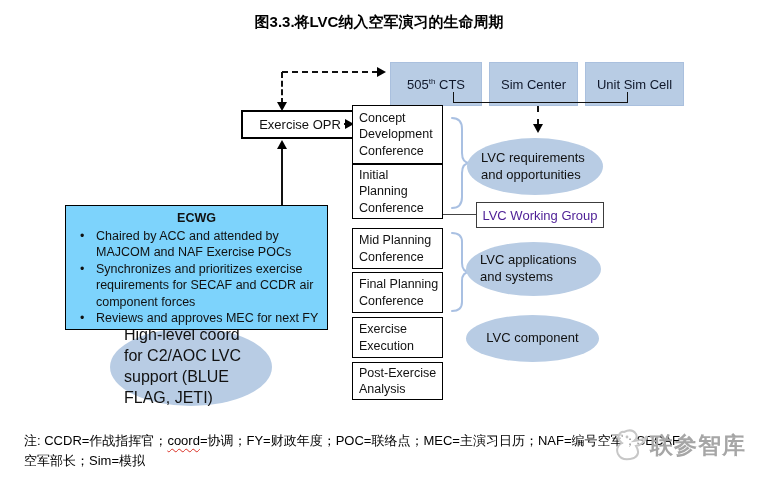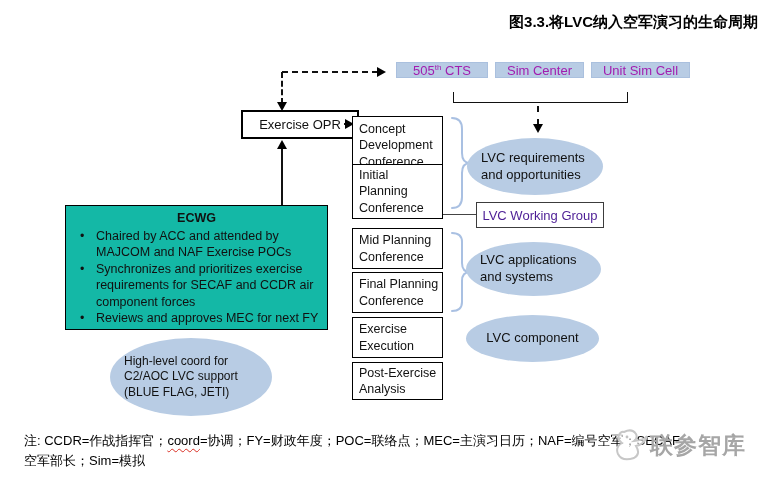--- a/index.html
+++ b/index.html
@@ -3,28 +3,28 @@
 <meta charset="utf-8">
 <style>
   * { margin: 0; padding: 0; box-sizing: border-box; }
   body { background: #ffffff; font-family: "Liberation Sans", "DejaVu Sans", sans-serif; }
   .stage {
     position: relative; width: 758px; height: 481px; background: #fff;
     overflow: hidden; color: #1a1a1a;
   }
   .title {
     position: absolute; top: 13px; left: 0; width: 100%;
-    text-align: right; font-size: 15px; font-weight: bold; color: #000;
+    text-align: center; font-size: 15px; font-weight: bold; color: #000;
   }
   
   .bluebox {
-    position: absolute; top: 62px; height: 16px;
+    position: absolute; top: 62px; height: 44px;
     background: var(--box-blue, #B8CCE4); border: 1px solid #aac0de;
     display: flex; align-items: center; justify-content: center;
-    font-size: 13px; color: #a21caf; margin-left: 6px;
+    font-size: 13px; color: #0f172a;
   }
   .bluebox sup { font-size: 8px; line-height: 0; }
   
   .wbox {
     position: absolute; background: #fff; border: 2px solid #000;
     display: flex; align-items: center; justify-content: center;
     font-size: 13px; color: #111; text-align: center; margin-left: 16px;
   }
   .pbox {
     position: absolute; left: 352px; width: 91px;
@@ -35,21 +35,21 @@
   }
   .wgbox {
     position: absolute; left: 476px; top: 202px; width: 128px; height: 26px;
     background: #fff; border: 1.2px solid #3c3c3c;
     display: flex; align-items: center; justify-content: center;
     font-size: 13px; color: #4c1d95;
   }
   
   .ecwg {
     position: absolute; left: 65px; top: 205px; width: 263px; height: 125px;
-    background: #14b8a6; border: 1.7px solid #000; padding: 4px 6px 0 6px;
+    background: #7dd3fc; border: 1.7px solid #000; padding: 4px 6px 0 6px;
     font-size: 12.5px; line-height: 1.32; color: #111;
   }
   .ecwg-title { text-align: center; font-weight: bold; font-size: 12.5px; }
   .ecwg ul { list-style: none; margin-top: 1px; }
   .ecwg li { position: relative; padding-left: 24px; }
   .ecwg li::before { content: "•"; position: absolute; left: 8px; top: 0; }
   
   .ell {
     position: absolute; background: var(--box-blue, #B8CCE4); border-radius: 50%;
     display: flex; align-items: center; justify-content: center;
@@ -118,21 +118,21 @@
   <div class="wbox" style="left:225px;top:110px;width:118px;height:29px;">
     <span>Exercise OPR</span>
   </div>
 
   <div class="hline thick" style="left:344px;top:123px;width:4px;"></div>
   <div class="arr right" style="left:345px;top:119px;"></div>
 
   <div class="vline thick" style="left:281px;top:146px;height:59px;"></div>
   <div class="arr up" style="left:277px;top:140px;"></div>
 
-  <div class="pbox" style="top:105px;height:59px;margin-top:11px;">
+  <div class="pbox" style="top:105px;height:59px;">
       <span>Concept Development Conference</span>
     </div>
   <div class="pbox" style="top:164px;height:55px;">
       <span>Initial Planning Conference</span>
     </div>
   <div class="pbox" style="top:228px;height:41px;">
       <span>Mid Planning Conference</span>
     </div>
   <div class="pbox" style="top:272px;height:41px;">
       <span>Final Planning Conference</span>
@@ -153,21 +153,21 @@
 
   <div class="ell" style="left:467px;top:138px;width:136px;height:57px;">
     <span>LVC requirements and opportunities</span>
   </div>
   <div class="ell" style="left:466px;top:242px;width:135px;height:54px;">
     <span>LVC applications and systems</span>
   </div>
   <div class="ell center" style="left:466px;top:315px;width:133px;height:47px;">
     <span>LVC component</span>
   </div>
-  <div class="ell" style="left:110px;top:338px;width:162px;height:78px;font-size:12px;">
+  <div class="ell" style="left:110px;top:328px;width:162px;height:78px;font-size:16px;">
     <span>High-level coord for C2/AOC LVC support (BLUE FLAG, JETI)</span>
   </div>
 
   <div class="hline gray" style="left:443px;top:214px;width:33px;"></div>
   <div class="wgbox">
     <span>LVC Working Group</span>
   </div>
 
   <div class="ecwg">
     <div class="ecwg-title">ECWG</div>

